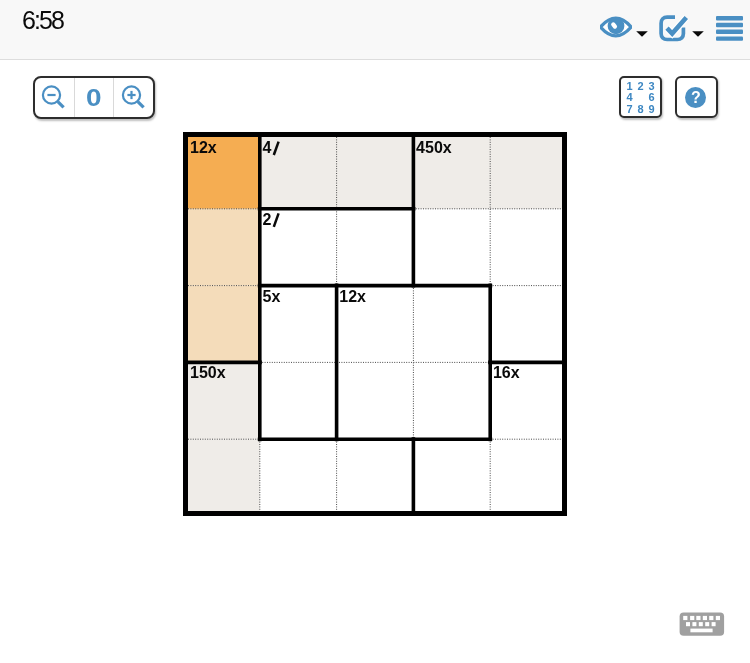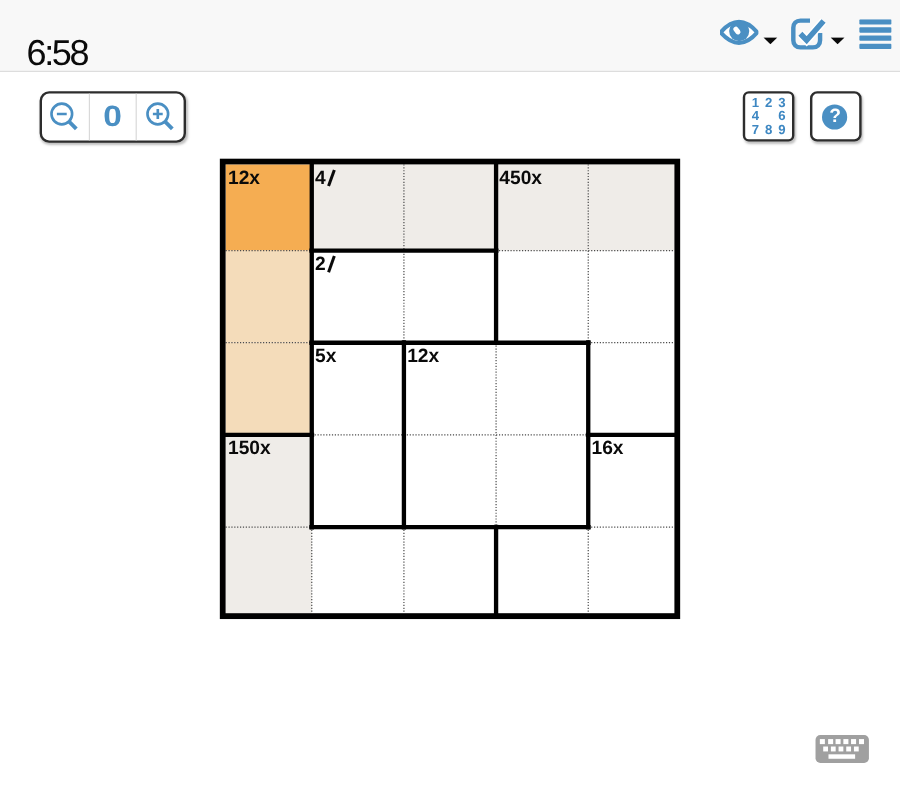--- a/index.html
+++ b/index.html
@@ -1,18 +1,18 @@
 <!DOCTYPE html>
 <html><head>
 <meta charset="utf-8">
 <style>
   html,body{margin:0;padding:0;}
   body{width:750px;height:663px;background:#fff;font-family:"Liberation Sans",sans-serif;position:relative;overflow:hidden;}
   #topbar{position:absolute;left:0;top:0;width:750px;height:59px;background:#f8f8f8;border-bottom:1px solid #ddd;}
-  #timer{position:absolute;left:22px;top:28px;font-size:30px;letter-spacing:-1.9px;color:#0a0a0a;}
+  #timer{position:absolute;left:22px;top:6px;font-size:25px;letter-spacing:-1.9px;color:#0a0a0a;}
   .abs{position:absolute;}
   #zoomctl{position:absolute;left:33px;top:76px;width:118px;height:39px;background:#fff;border:2px solid #2d2d2d;border-radius:8px;display:flex;box-shadow:1px 1.5px 2px rgba(0,0,0,0.25);}
   .zcell{flex:1;display:flex;align-items:center;justify-content:center;}
   .zsep{width:1px;background:#d9d9d9;}
   #zeroval{color:#4a8fc3;font-size:24.5px;font-weight:bold;display:inline-block;transform:scaleX(1.14);}
   #numbtn{position:absolute;left:619px;top:76px;width:39px;height:38px;background:#fff;border:2px solid #2d2d2d;border-radius:5px;box-shadow:1px 1.5px 2px rgba(0,0,0,0.25);}
   .minigrid{position:absolute;left:0;top:0;width:100%;height:100%;display:grid;grid-template-columns:1fr 1fr 1fr;grid-template-rows:1fr 1fr 1fr;align-items:center;justify-items:center;color:#3d87c2;font-size:11px;font-weight:bold;line-height:1;padding:3px 3px 1px;box-sizing:border-box;}
   #helpbtn{position:absolute;left:675px;top:76px;width:39px;height:38px;background:#fff;border:2px solid #2d2d2d;border-radius:6px;box-shadow:1px 1.5px 2px rgba(0,0,0,0.25);}
   #helpcircle{position:absolute;left:8.4px;top:8.6px;width:21px;height:21px;border-radius:50%;background:#4a8fc3;color:#fff;font-weight:bold;font-size:16px;text-align:center;line-height:21px;}
 </style>

